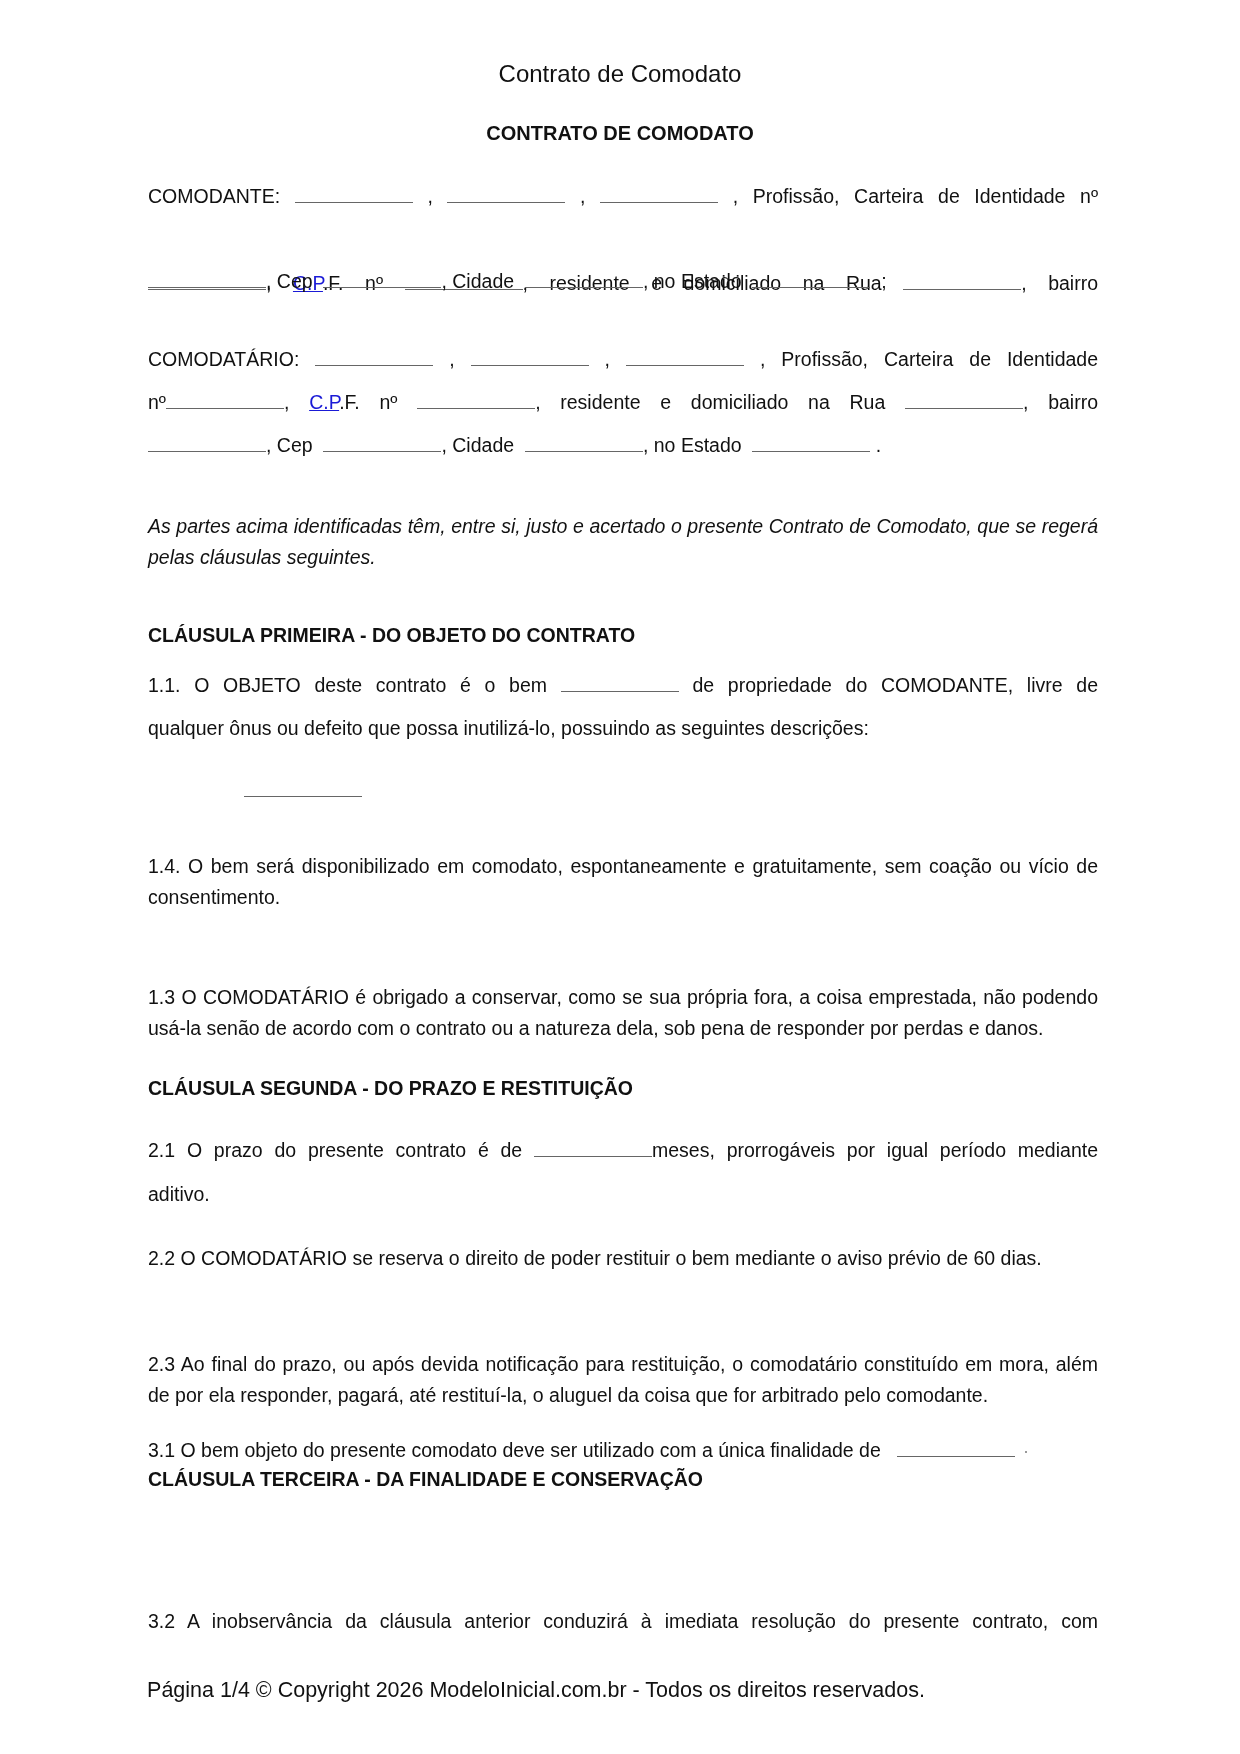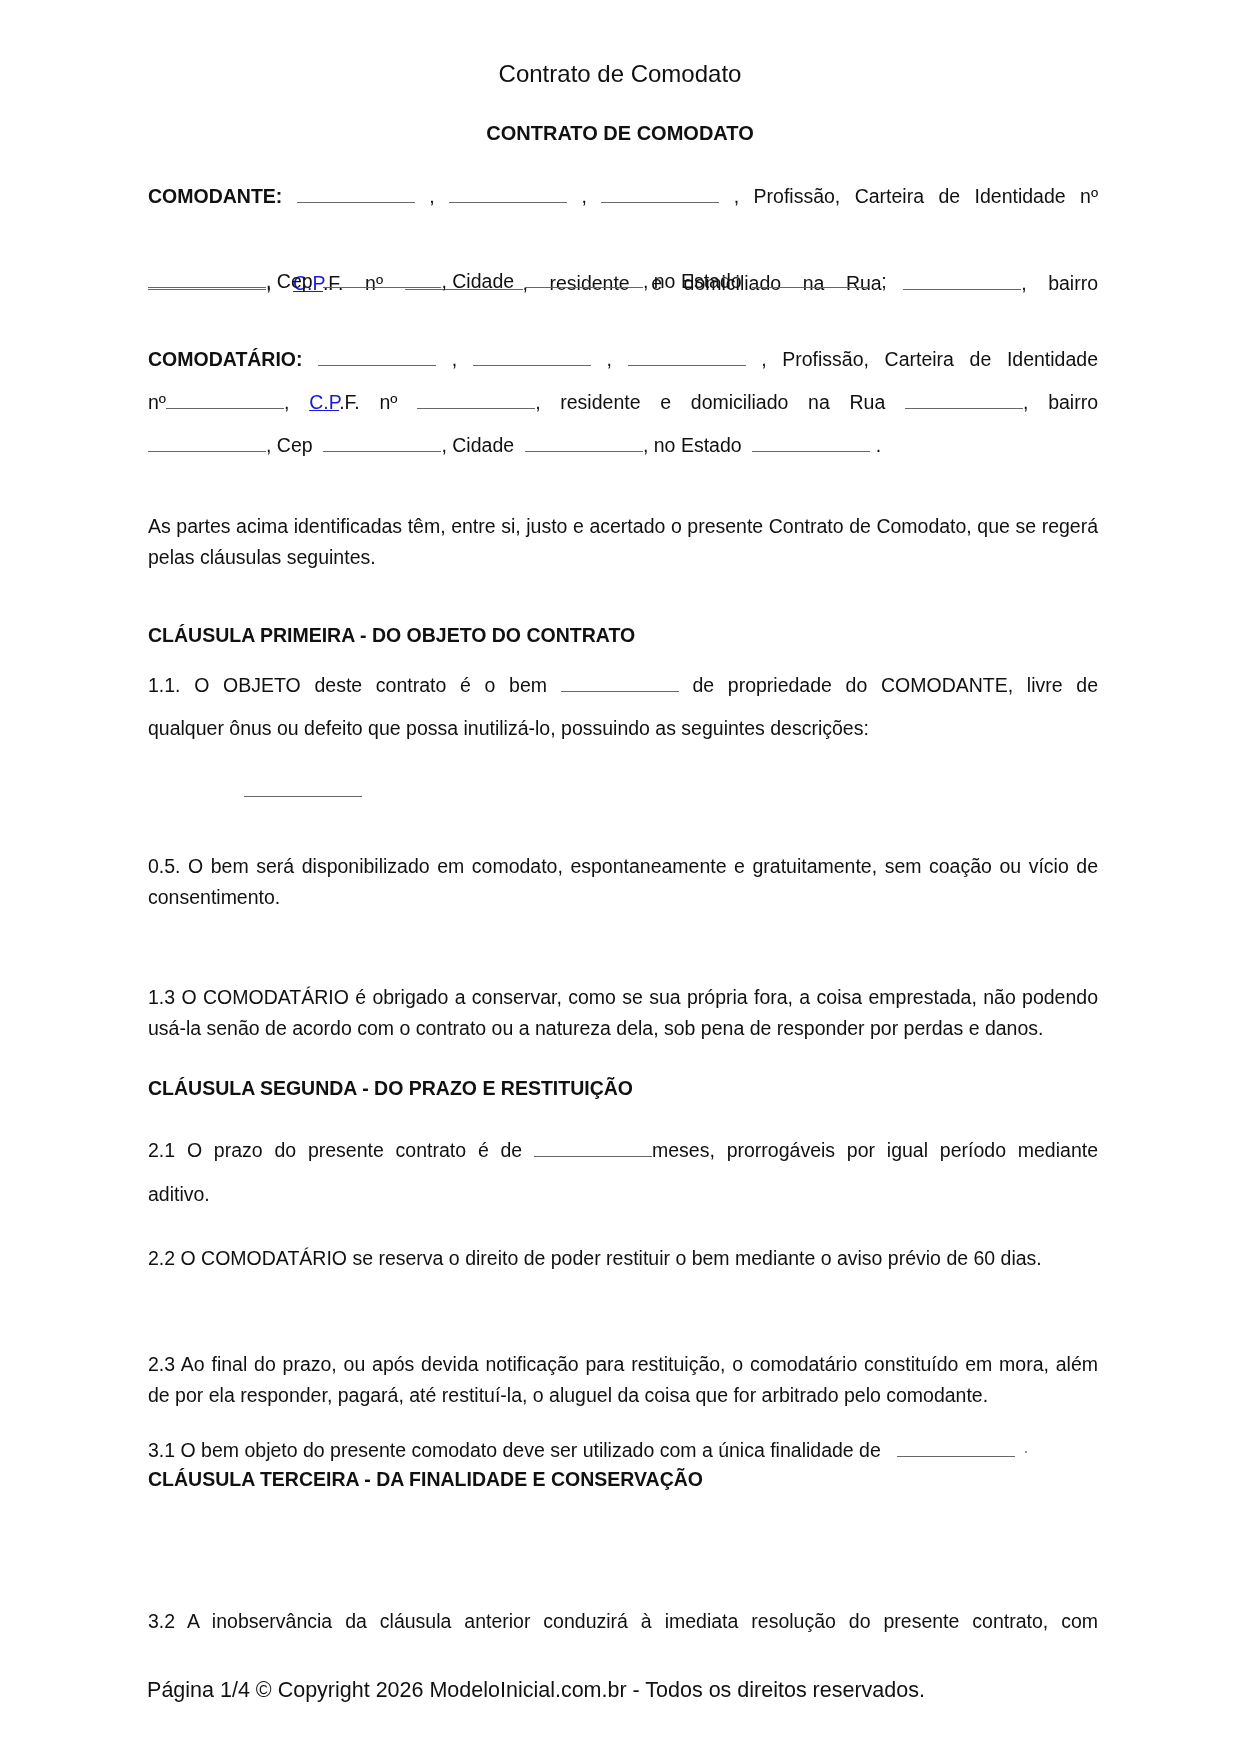--- a/index.html
+++ b/index.html
@@ -6,21 +6,21 @@
   body { width: 1240px; height: 1754px; position: relative; overflow: hidden;
          font-family: "Liberation Sans", sans-serif; color: #111111; }
   .page-header { position: absolute; top: 60px; left: 0; width: 1240px; text-align: center;
                  font-size: 24px; color: #111; }
   .doc-title { position: absolute; top: 122px; left: 0; width: 1240px; text-align: center;
                font-size: 20px; font-weight: bold; }
   .abs { position: absolute; left: 148px; width: 950px; font-size: 19.5px; line-height: 31px; }
   .line { display: block; white-space: nowrap; }
   .justify { text-align: justify; text-align-last: justify; white-space: normal; }
   .blank { display: inline-block; width: 118px; border-bottom: 1px solid #666; height: 18px; vertical-align: baseline; }
-  b { font-weight: bold; }
+  b { font-weight: normal; }
   .link { color: #1a1ad6; text-decoration: underline; }
   .heading { font-weight: bold; font-size: 19.5px; }
   .para { text-align: justify; }
   .footer { position: absolute; top: 1678px; left: 0; width: 1072px; text-align: center; font-size: 21.5px; color: #111; }
   .dot { display:inline-block; width:2px; height:2px; background:#999; margin-left:10px; vertical-align: middle;}
 </style>
 </head>
 <body>
 
 <div class="page-header">Contrato de Comodato</div>
@@ -73,35 +73,35 @@
 <div class="abs" style="top:430px;">
   <span class="line">
     <span class="blank"></span><span>, Cep</span>&nbsp;
     <span class="blank"></span><span>, Cidade</span>&nbsp;
     <span class="blank"></span><span>, no Estado</span>&nbsp;
     <span class="blank"></span>
     <span>.</span>
   </span>
 </div>
 
-<div class="abs para" style="top:511px;">As partes acima identificadas têm, entre si, justo e acertado o presente Contrato de Comodato, que se regerá pelas cláusulas seguintes.</div>
+<div class="abs para" style="top:511px;font-style:italic;">As partes acima identificadas têm, entre si, justo e acertado o presente Contrato de Comodato, que se regerá pelas cláusulas seguintes.</div>
 
 <div class="abs heading" style="top:620px;">CLÁUSULA PRIMEIRA - DO OBJETO DO CONTRATO</div>
 <div class="abs" style="top:670px;">
   <span class="line justify">
     <span>1.1. O OBJETO deste contrato é o bem</span>
     <span class="blank"></span>
     <span>de propriedade do COMODANTE, livre de</span>
   </span>
 </div>
 <div class="abs" style="top:713px;">qualquer ônus ou defeito que possa inutilizá-lo, possuindo as seguintes descrições:</div>
 <div class="abs" style="top:775px; left:244px; width:130px;">
   <span class="blank"></span>
 </div>
-<div class="abs para" style="top:851px;">0.5. O bem será disponibilizado em comodato, espontaneamente e gratuitamente, sem coação ou vício de consentimento.</div>
+<div class="abs para" style="top:851px;">1.4. O bem será disponibilizado em comodato, espontaneamente e gratuitamente, sem coação ou vício de consentimento.</div>
 <div class="abs para" style="top:982px;">1.3 O COMODATÁRIO é obrigado a conservar, como se sua própria fora, a coisa emprestada, não podendo usá-la senão de acordo com o contrato ou a natureza dela, sob pena de responder por perdas e danos.</div>
 
 <div class="abs heading" style="top:1073px;">CLÁUSULA SEGUNDA - DO PRAZO E RESTITUIÇÃO</div>
 <div class="abs" style="top:1135px;">
   <span class="line justify">
     <span>2.1 O prazo do presente contrato é de</span>
     <span class="blank"></span><span>meses, prorrogáveis por igual período mediante</span>
   </span>
 </div>
 <div class="abs" style="top:1179px;">aditivo.</div>

